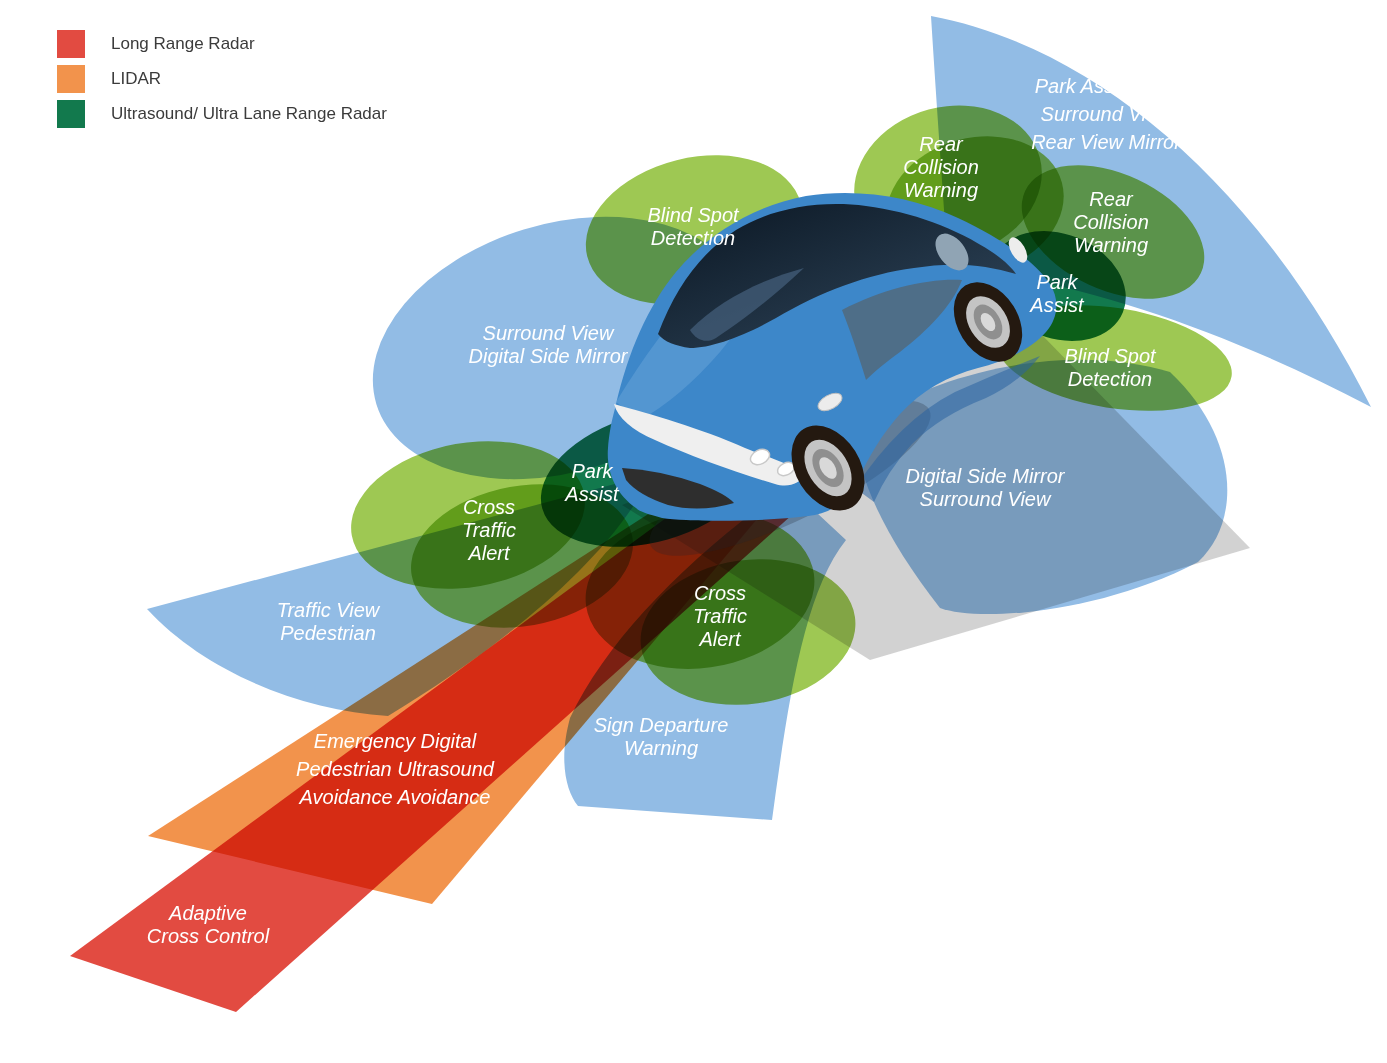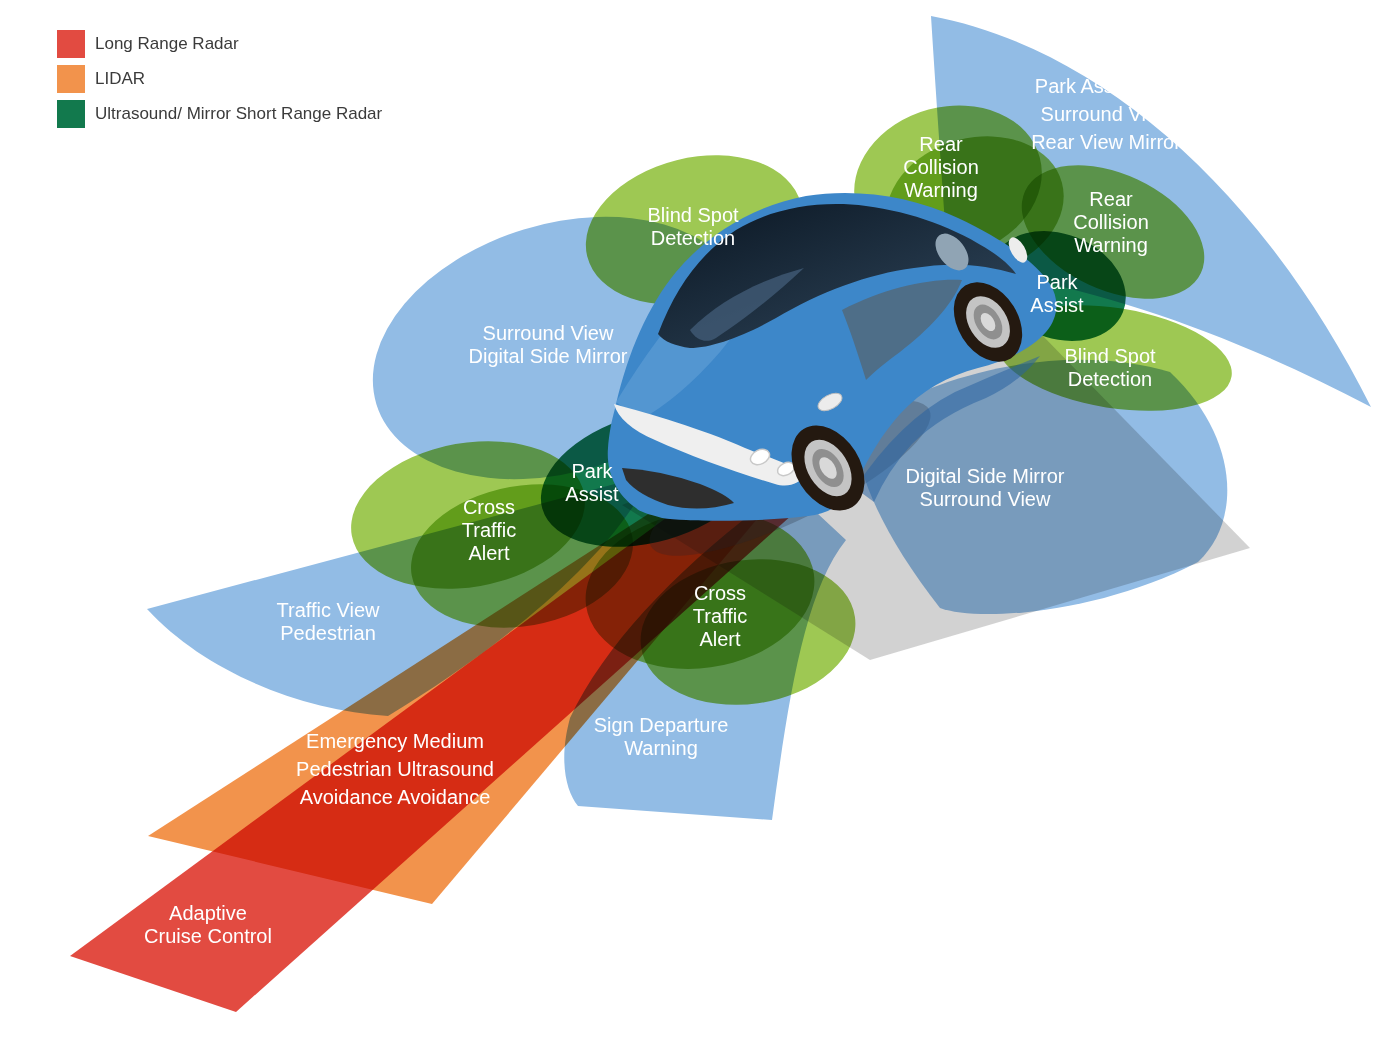--- a/index.html
+++ b/index.html
@@ -6,28 +6,28 @@
   body{width:1387px;height:1063px;overflow:hidden;
        font-family:"Liberation Sans", sans-serif;}
   #stage{position:relative;width:1387px;height:1063px;background:#ffffff;}
   #diagram-svg{position:absolute;left:0;top:0;}
   .mult{mix-blend-mode:multiply;}
 
   
   .zlabel{position:absolute;transform:translate(-50%,-50%);text-align:center;
           color:#ffffff;font-size:20px;line-height:23px;white-space:nowrap;
           font-weight:400;}
-  .zlabel span{display:block;}
+  .zlabel span{display:block;font-style:italic;}
   .lh28{line-height:28px;}
 
   
   .legend{position:absolute;left:57px;top:30px;}
   .legend-row{display:flex;align-items:center;height:28px;margin-bottom:7px;}
   .swatch{width:28px;height:28px;display:inline-block;flex:0 0 28px;}
-  .legend-label{margin-left:10px;font-size:17px;color:#3b3b3b;white-space:nowrap;}
+  .legend-label{margin-left:26px;font-size:17px;color:#3b3b3b;white-space:nowrap;}
 </style>
 </head>
 <body>
 
 <div id="stage">
 
   <svg id="diagram-svg" width="1387" height="1063" viewBox="0 0 1387 1063">
     <defs>
       <linearGradient id="glassGrad" x1="0" y1="0" x2="1" y2="1">
         <stop offset="0" stop-color="#0A1622"></stop>
@@ -140,21 +140,21 @@
           </svg>
       </span>
       <span class="legend-label">LIDAR</span>
     </div>
     <div class="legend-row">
       <span class="swatch">
         <svg width="28" height="28">
             <rect width="28" height="28" fill="#12794D"></rect>
           </svg>
       </span>
-      <span class="legend-label">Ultrasound/ Mirror Short Range Radar</span>
+      <span class="legend-label">Ultrasound/ Ultra Lane Range Radar</span>
     </div>
   </div>
 
   <div class="zlabel lh28" style="left:1106px;top:114px">
     <span>Park Assistance</span>
     <span>Surround View</span>
     <span>Rear View Mirror</span>
   </div>
 
   <div class="zlabel" style="left:941px;top:167px">
@@ -210,28 +210,28 @@
     <span>Traffic</span>
     <span>Alert</span>
   </div>
 
   <div class="zlabel" style="left:328px;top:622px">
     <span>Traffic View</span>
     <span>Pedestrian</span>
   </div>
 
   <div class="zlabel lh28" style="left:395px;top:769px">
-    <span>Emergency Medium</span>
+    <span>Emergency Digital</span>
     <span>Pedestrian Ultrasound</span>
     <span>Avoidance Avoidance</span>
   </div>
 
   <div class="zlabel" style="left:661px;top:737px">
     <span>Sign Departure</span>
     <span>Warning</span>
   </div>
 
   <div class="zlabel" style="left:208px;top:925px">
     <span>Adaptive</span>
-    <span>Cruise Control</span>
+    <span>Cross Control</span>
   </div>
 
 </div>
 
 </body></html>

